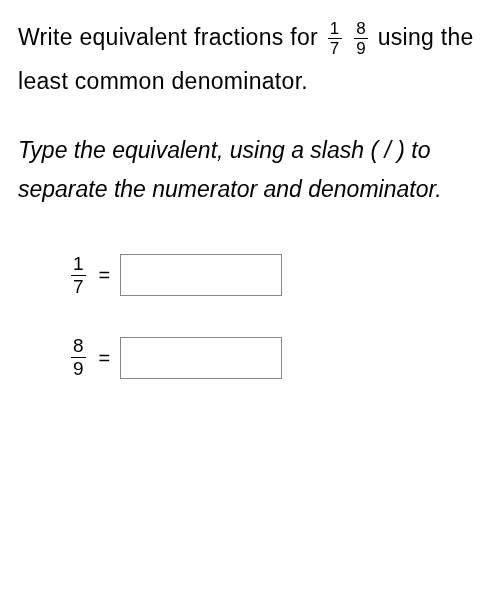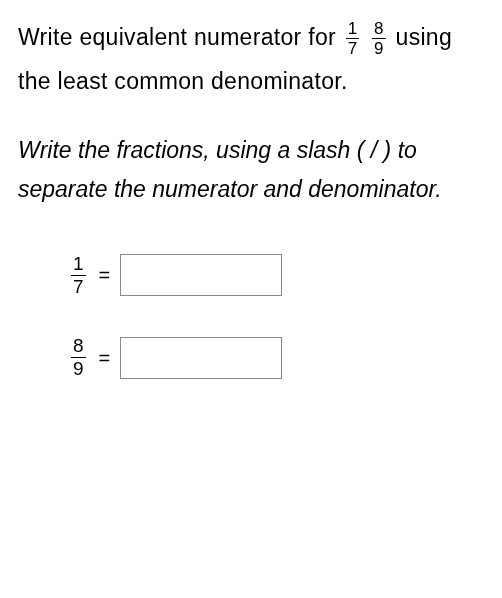--- a/index.html
+++ b/index.html
@@ -46,31 +46,31 @@
     border: 1px solid #888;
     font-size: 20px;
     padding: 4px 8px;
     font-family: inherit;
   }
 </style>
 </head>
 <body>
 
 <div class="question">
-  <span>Write equivalent numerator for </span><span class="frac">
+  <span>Write equivalent fractions for </span><span class="frac">
       <span class="num">1</span>
       <span class="den">7</span>
     </span>
   <span class="frac">
       <span class="num">8</span>
       <span class="den">9</span>
     </span><span> using the least common denominator.</span>
 </div>
 
-<div class="instruction">Write the fractions, using a slash ( / ) to separate the numerator and denominator.</div>
+<div class="instruction">Type the equivalent, using a slash ( / ) to separate the numerator and denominator.</div>
 
 <div class="rows">
   <div class="row">
     <span class="frac">
       <span class="num">1</span>
       <span class="den">7</span>
     </span>
     <span class="eq">=</span>
     <input class="answer-input" type="text" value="" style="">
   </div>

